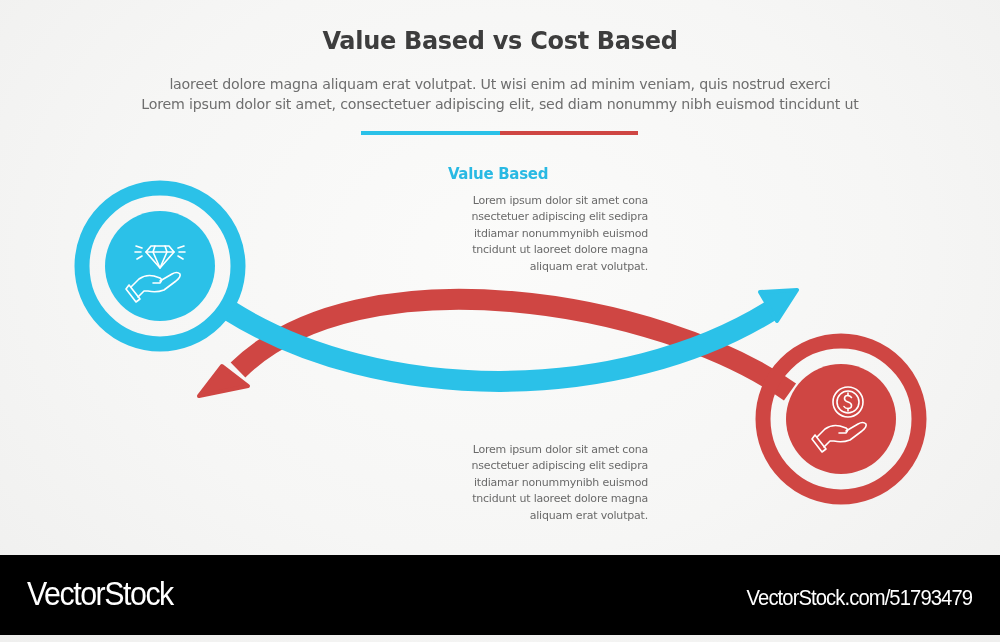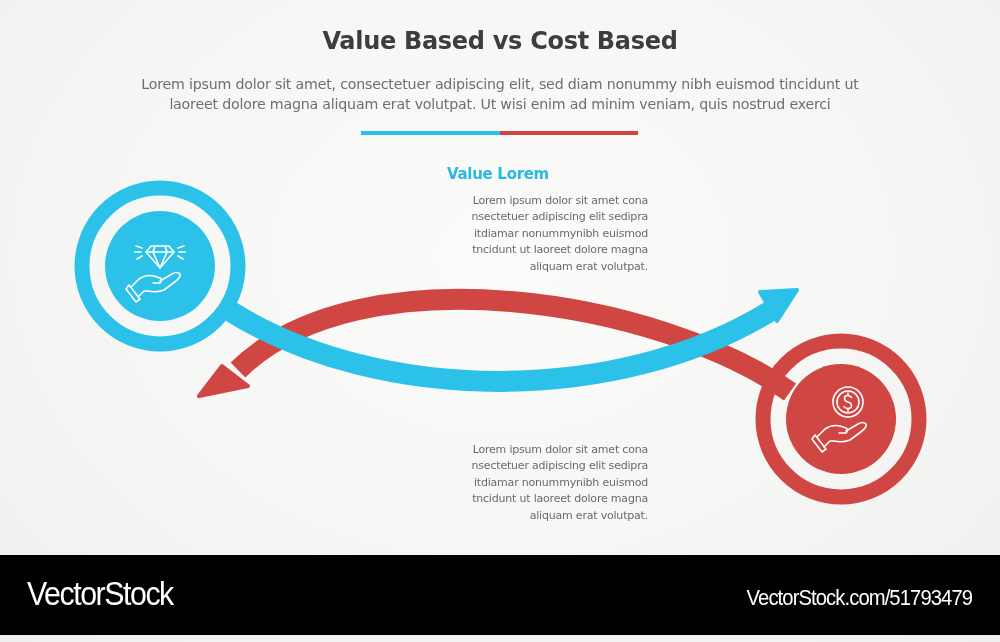--- a/index.html
+++ b/index.html
@@ -50,22 +50,22 @@
   }
 </style>
 </head>
 <body>
 
 <div class="canvas">
 
   <div class="title">Value Based vs Cost Based</div>
 
   <div class="subtitle">
+    <div>laoreet dolore magna aliquam erat volutpat. Ut wisi enim ad minim veniam, quis nostrud exerci</div>
     <div>Lorem ipsum dolor sit amet, consectetuer adipiscing elit, sed diam nonummy nibh euismod tincidunt ut</div>
-    <div>laoreet dolore magna aliquam erat volutpat. Ut wisi enim ad minim veniam, quis nostrud exerci</div>
   </div>
 
   <div class="divider blue"></div>
   <div class="divider red"></div>
 
   <svg class="diagram" width="1000" height="562" viewBox="0 0 1000 562">
 
     <g>
       <path d="M 790 392 C 660 300, 360 250, 238 370" fill="none" stroke="#cf4643" stroke-width="21" stroke-linecap="butt"></path>
       <path d="M 199 396 L 222 366 L 248 386 Z" fill="#cf4643" stroke="#cf4643" stroke-width="4" stroke-linejoin="round"></path>
@@ -101,21 +101,21 @@
         <circle cx="848" cy="402" r="11"></circle>
         <path d="M 851.5 397.5 Q 850 395.5 847.5 395.5 Q 844.5 395.5 844.5 398.5 Q 844.5 401 848 402 Q 851.5 403 851.5 405.5 Q 851.5 408.5 848 408.5 Q 845 408.5 844 406.5"></path>
         <path d="M 848 393 L 848 395.5 M 848 408.5 L 848 411"></path>
         <path d="M 817 437 L 825 429 Q 832 424 840 426 L 846 428 Q 849 430 846 433 L 839 433"></path>
         <path d="M 846 431 L 858 424 Q 863 421 866 424 Q 867 427 862 431 L 850 440 Q 842 443 834 441 L 830 441 L 824 447"></path>
         <path d="M 815 435 L 826 449 L 822 452 L 812 439 Z"></path>
       </g>
     </g>
   </svg>
 
-  <div class="section-title value">Value Lorem</div>
+  <div class="section-title value">Value Based</div>
   <div class="section-body value">
     <span>Lorem ipsum dolor sit amet cona</span>
     <span>nsectetuer adipiscing elit sedipra</span>
     <span>itdiamar nonummynibh euismod</span>
     <span>tncidunt ut laoreet dolore magna</span>
     <span>aliquam erat volutpat.</span>
   </div>
 
   <div class="section-body cost">
     <span>Lorem ipsum dolor sit amet cona</span>

